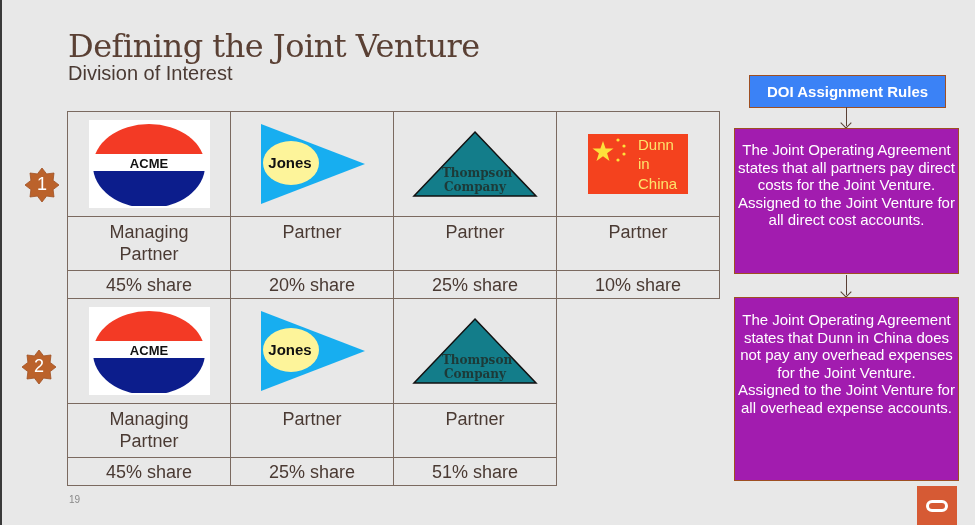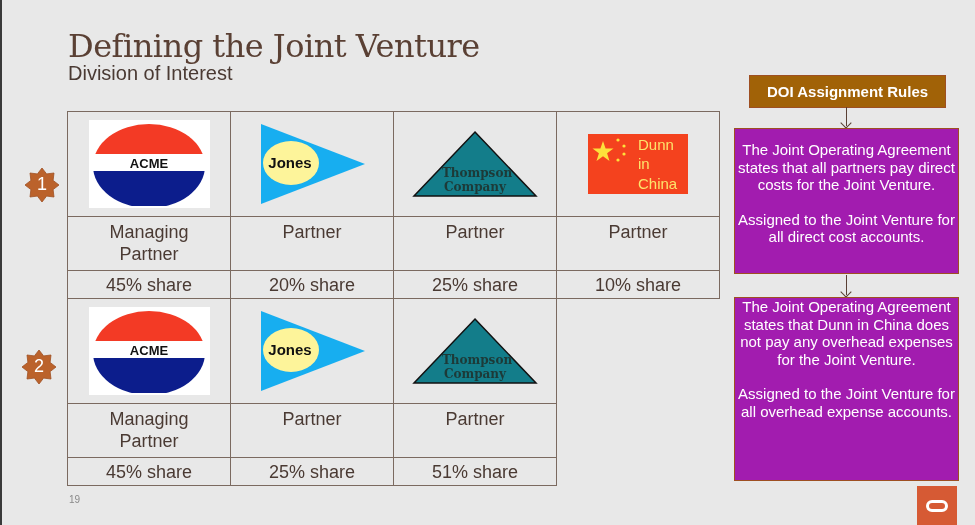--- a/index.html
+++ b/index.html
@@ -31,33 +31,33 @@
   table.doi td.share { height:27px; vertical-align:middle; padding-top:0; }
   #t1 { left:67px; top:111px; width:651px; }
   #t2 { left:67px; top:298px; width:489px; }
   .col { width:163px; }
 
   .badge { position:absolute; width:36px; height:36px; }
   .badge svg { width:36px; height:36px; display:block; }
 
   .rules-title {
     position:absolute; left:749px; top:75px; width:195px; height:31px;
-    background:#a16207; border:1px solid #9e4f22; color:#fff;
+    background:#3b82f6; border:1px solid #9e4f22; color:#fff;
     font-weight:bold; font-size:15px; text-align:center; line-height:31px;
   }
   .rule-box {
     position:absolute; left:734px; width:225px;
     background:#a21caf; border:1px solid #9e4f22; color:#fff;
     font-size:15px; line-height:17.5px; text-align:center; box-sizing:border-box;
     padding:12px 2px 0 2px;
   }
   .rule-box p { margin:0; }
-  .rule-box p + p { margin-top:17px; }
+  .rule-box p + p { }
   #rule1 { top:128px; height:146px; }
-  #rule2 { top:297px; height:184px; padding-top:0; }
+  #rule2 { top:297px; height:184px; padding-top:13px; }
   .arrow { position:absolute; left:846px; width:1px; background:#5a4034; }
   .arrow::after {
     content:""; position:absolute; left:-4px; bottom:-1px;
     width:7px; height:7px; border-right:1.5px solid #5a4034; border-bottom:1.5px solid #5a4034;
     transform:rotate(45deg); transform-origin:center;
   }
   #arrow1 { top:107px; height:19px; }
   #arrow2 { top:275px; height:20px; }
 
   .page-num { position:absolute; left:69px; top:494px; font-size:10px; color:#8a8a8a; }

